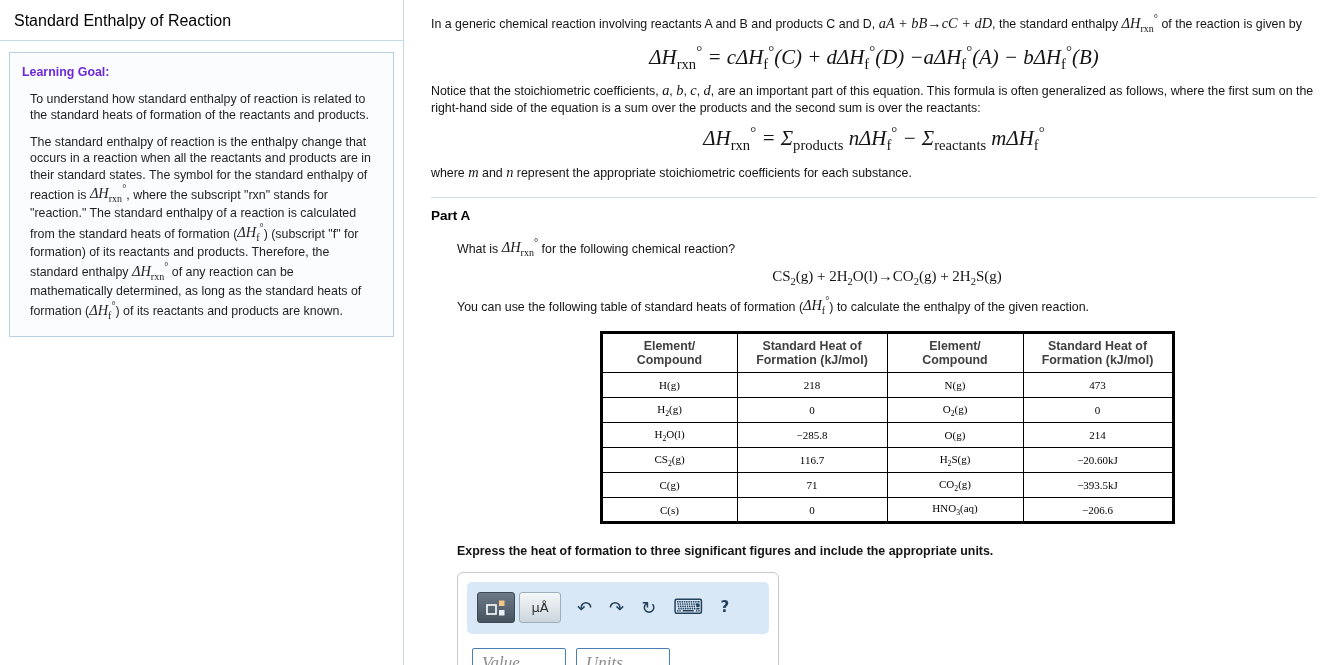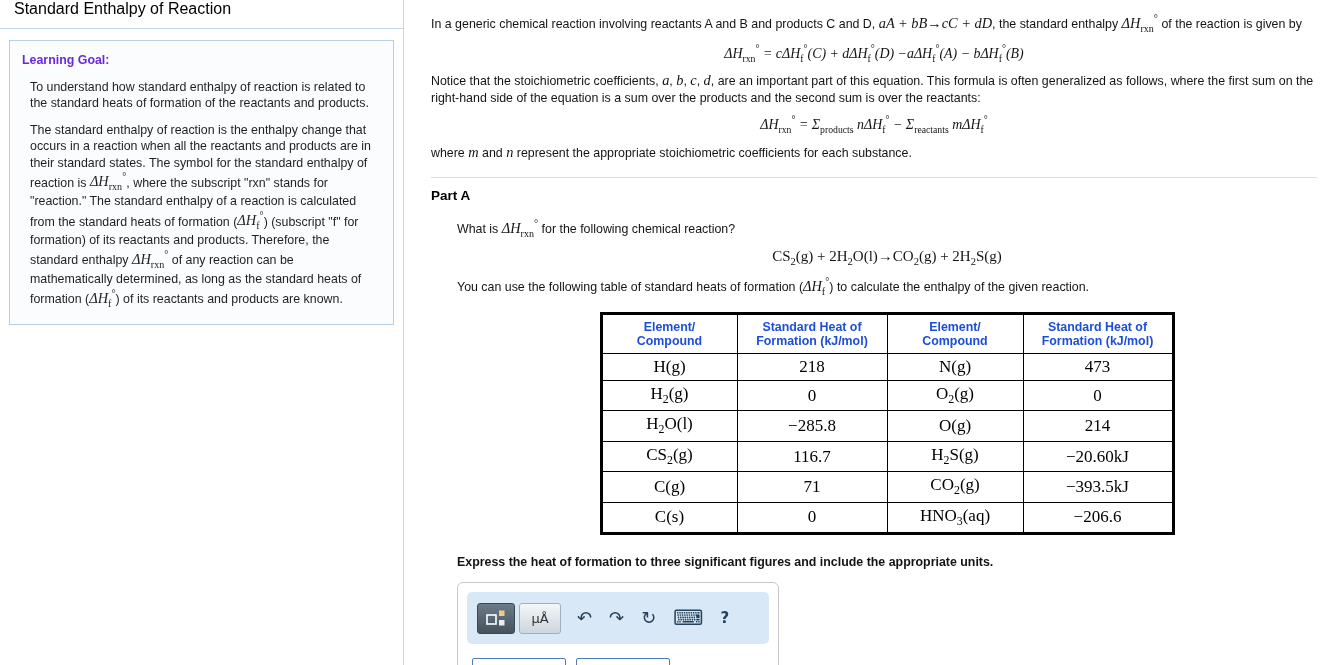--- a/index.html
+++ b/index.html
@@ -10,34 +10,34 @@
     font-family: "Liberation Sans", sans-serif;
     font-size: 12.4px;
   }
   .page { display: flex; width: 100%; height: 100%; }
 
   
   .left-col {
     width: 404px; min-width: 404px; height: 100%;
     border-right: 1px solid #c3daeb; background: #fff;
   }
-  .left-header { padding: 0 14px 10px; border-bottom: 1px solid #c3daeb; }
+  .left-header { padding: 12px 14px 10px; border-bottom: 1px solid #c3daeb; }
   .page-title { margin: 0; font-size: 16px; font-weight: normal; color: #000; }
   .goal-box {
     margin: 11px 9px; border: 1px solid #b7d0e4; background: #fafcfe;
     padding: 10px 12px 12px;
   }
   .goal-heading { font-weight: bold; color: #6d28d9; margin: 2px 0 12px; }
   .goal-box p { margin: 0 8px 11px; line-height: 1.3; color: #1f1f1f; }
   .goal-box p:last-child { margin-bottom: 2px; }
 
   
   .right-col { flex: 1; padding: 7px 12px 0 27px; }
   .right-col p { margin: 5px 0; line-height: 1.32; }
-  .eq-center { text-align: center; margin: 8px 0; font-size: 12px; }
+  .eq-center { text-align: center; margin: 8px 0; font-size: 18px; }
   .math {
     font-family: Liberation Serif, serif;
     font-style: italic; font-size: 1.16em;
   }
   .chem { font-family: "Liberation Serif", "DejaVu Serif", serif; font-style: normal; }
   .eq-center.chem { font-size: 15px; }
   sub, sup { font-style: normal; }
   sub { font-size: 0.7em; }
   sup { font-size: 0.72em; }
 
@@ -46,28 +46,28 @@
   .part-body { padding-left: 26px; }
 
   
   .table-wrap { margin: 14px 0 0; text-align: center; }
   .hof-table {
     border-collapse: collapse; border: 3px solid #000;
     margin: 0 auto; background: #fff;
   }
   .hof-table th {
     font-family: "Liberation Sans", sans-serif; font-size: 12.4px; font-weight: bold;
-    border: 1px solid #000; padding: 5px 8px; text-align: center; color: #1d4ed8;
+    border: 1px solid #000; padding: 5px 8px; text-align: center; color: #404040;
   }
   .hof-table th:nth-child(odd) { width: 136px; }
   .hof-table th:nth-child(even) { width: 150px; }
   .hof-table td {
     border: 1px solid #000; text-align: center; padding: 3px 10px;
     font-family: "Liberation Serif", "DejaVu Serif", serif;
-    font-size: 17px; height: 25px; color: #000;
+    font-size: 11px; height: 25px; color: #000;
   }
 
   .instruction { font-weight: bold; margin: 19px 0 12px !important; }
 
   
   .answer-box {
     width: 322px; border: 1px solid #c9c9c9; border-radius: 6px;
     padding: 9px; background: #fff;
   }
   .math-toolbar {

